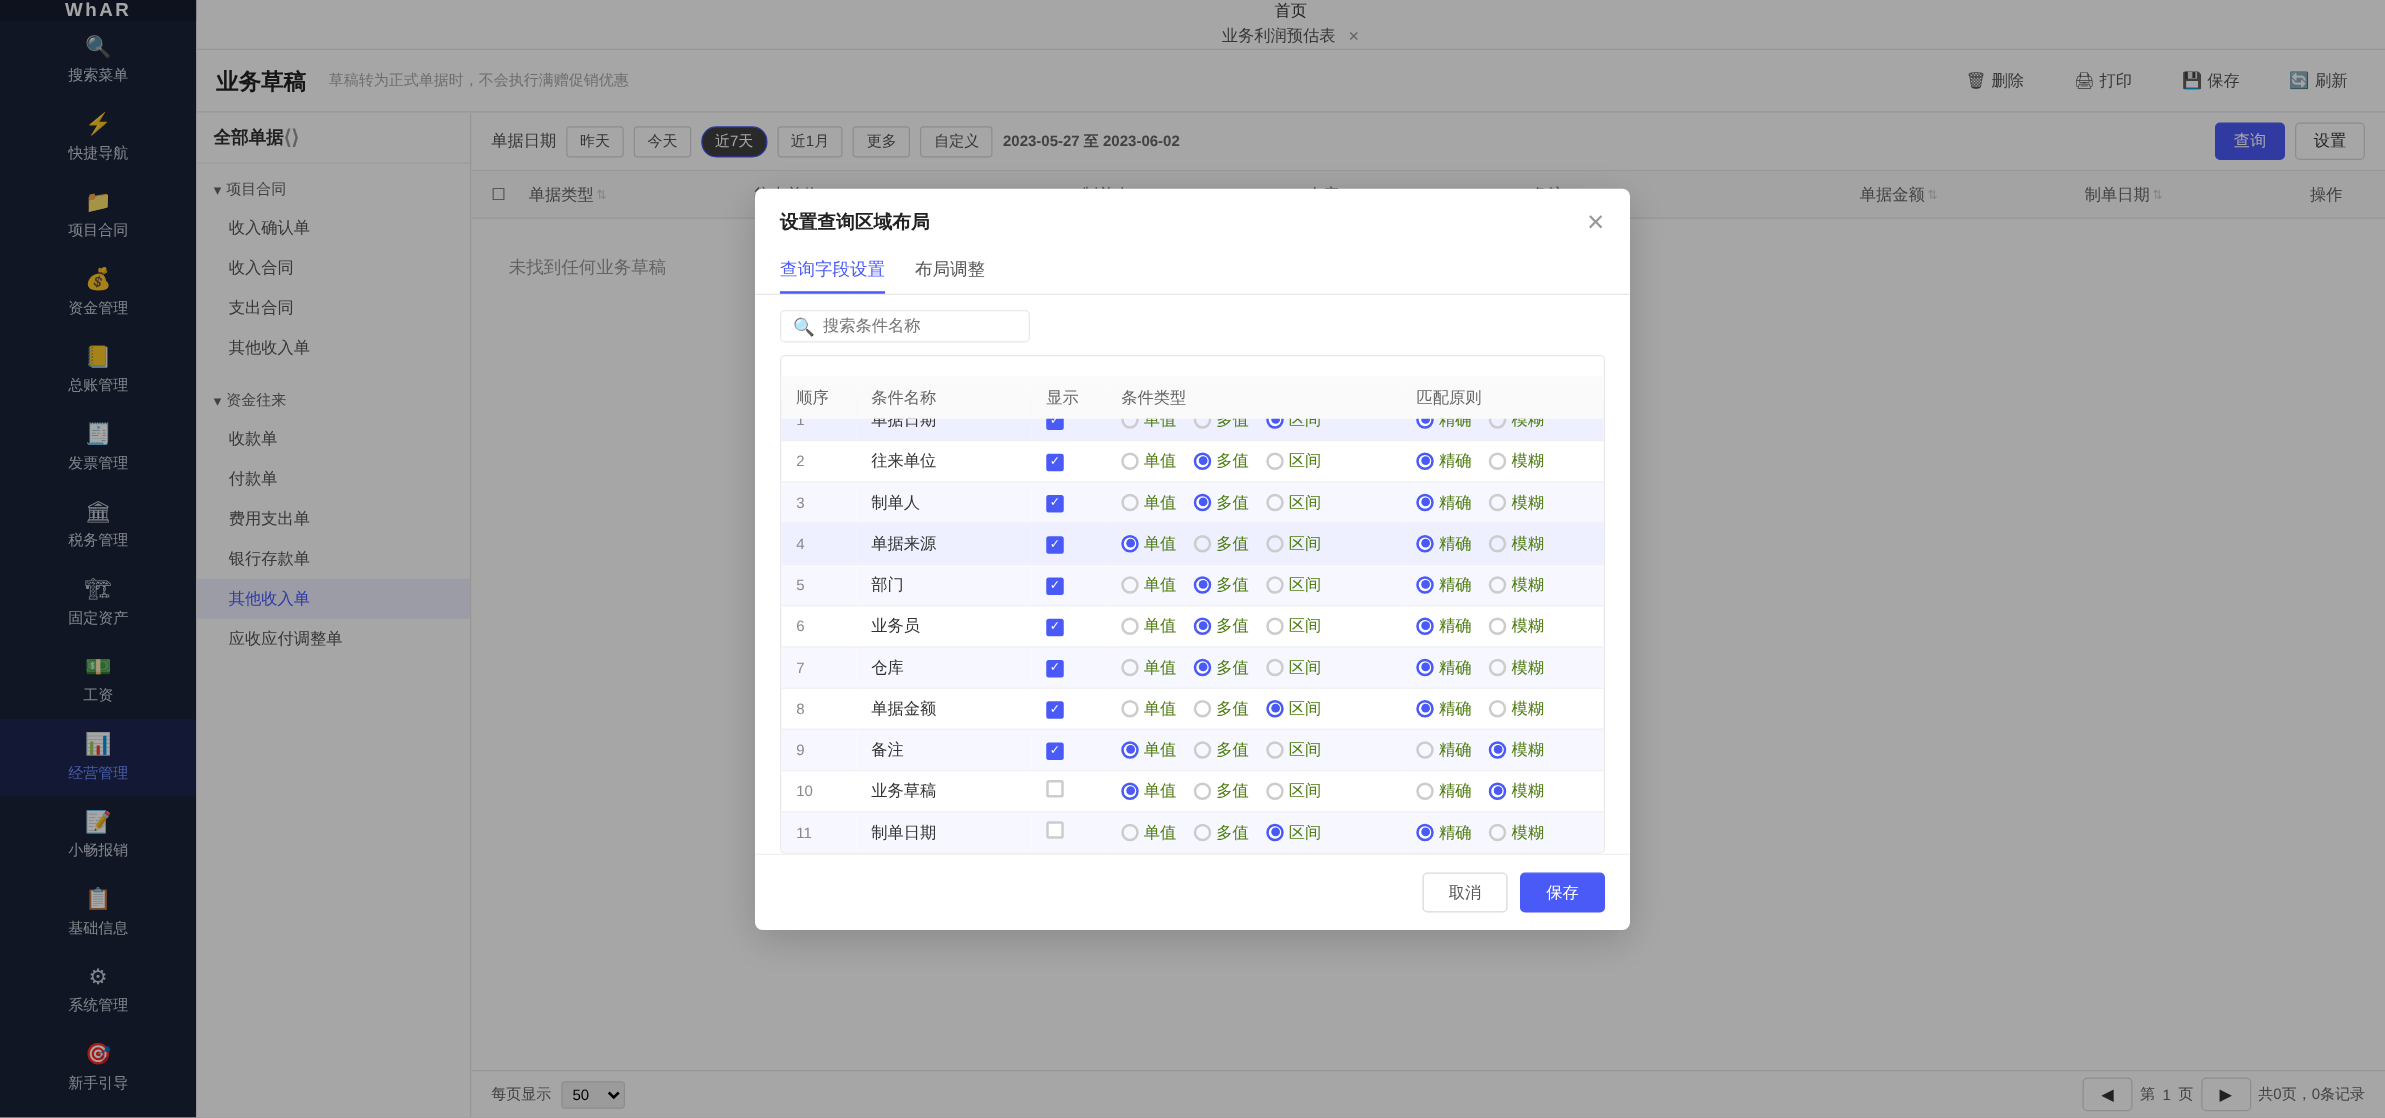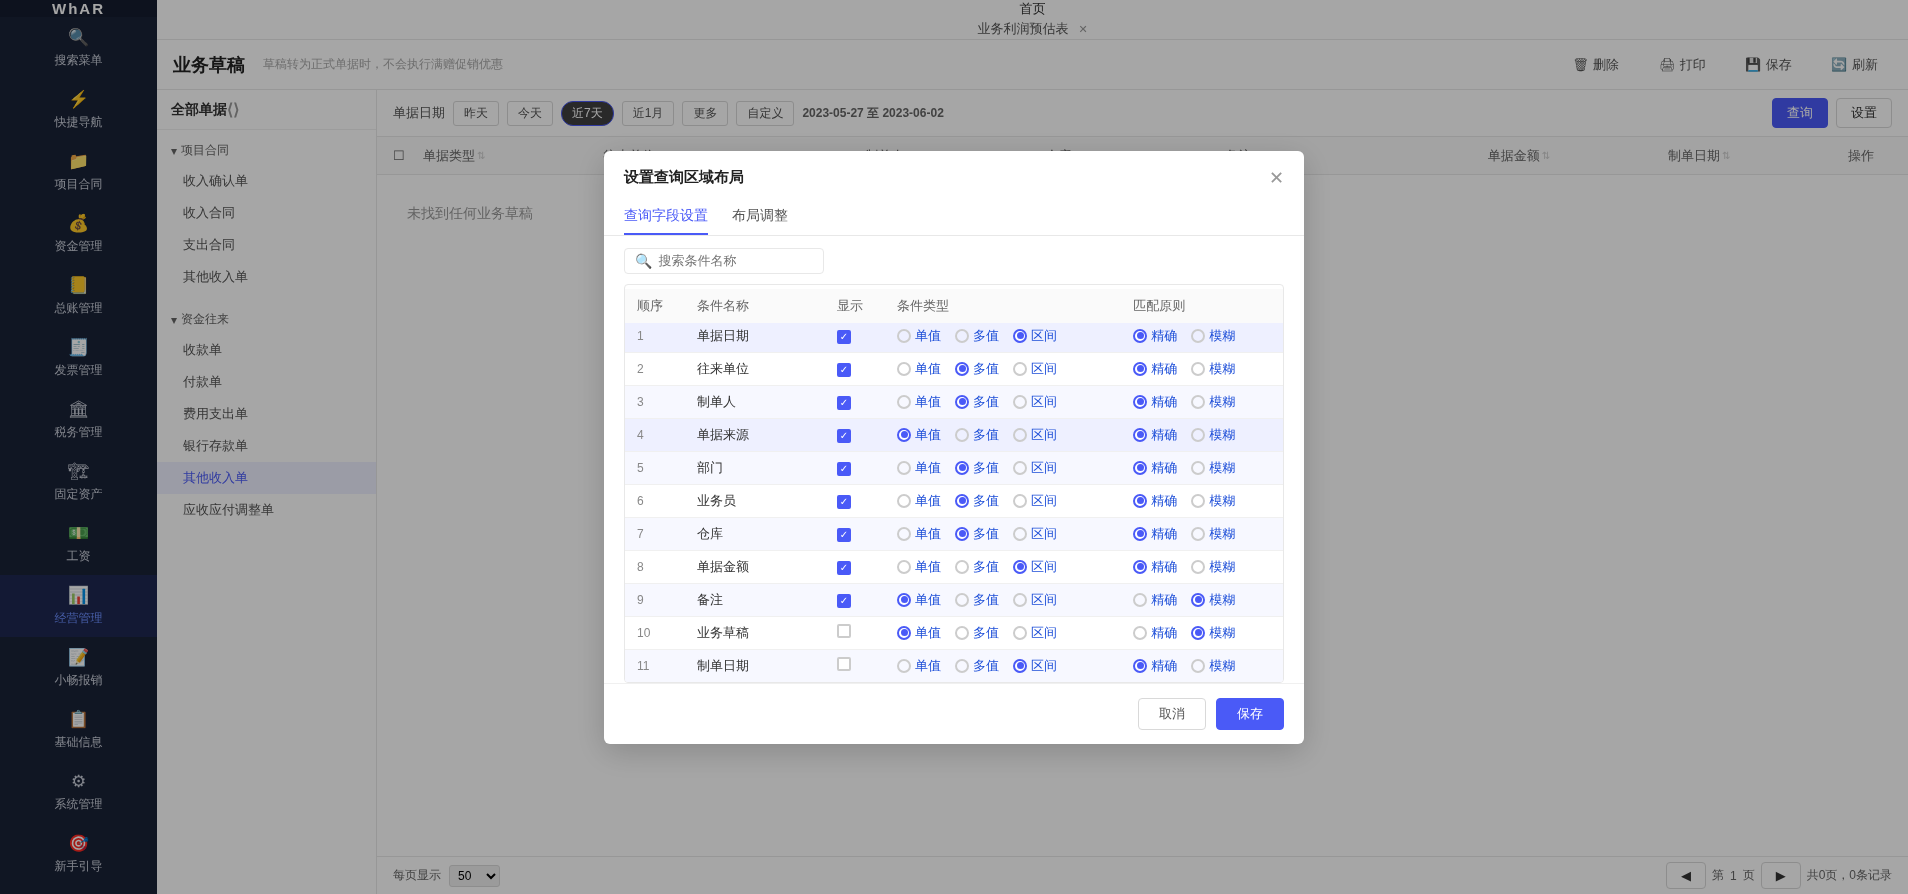--- a/index.html
+++ b/index.html
@@ -85,31 +85,31 @@
     .modal-tab { padding: 8px 0; font-size: 14px; color: #555; cursor: pointer; border-bottom: 2px solid transparent; }
     .modal-tab.active { color: #4a5af7; border-bottom: 2px solid #4a5af7; }
     .modal-body { flex: 1; overflow: hidden; display: flex; flex-direction: column; padding: 12px 20px 0 20px; }
     .modal-search { display: flex; align-items: center; border: 1px solid #e8e8e8; border-radius: 4px; padding: 4px 10px; gap: 6px; margin-bottom: 10px; width: 200px; }
     .modal-search input { border: none; outline: none; font-size: 13px; color: #555; width: 150px; background: transparent; }
     .modal-search .search-icon { color: #aaa; font-size: 14px; }
 
     
     .modal-table { flex: 1; overflow-y: auto; border: 1px solid #e8e8e8; border-radius: 4px; }
     .modal-table table { width: 100%; border-collapse: collapse; }
-    .modal-table thead th { background: #fafafa; padding: 8px 12px; text-align: left; font-size: 13px; color: #666; font-weight: normal; border-bottom: 1px solid #e8e8e8; position: sticky; top: 4px; }
+    .modal-table thead th { background: #fafafa; padding: 8px 12px; text-align: left; font-size: 13px; color: #666; font-weight: normal; border-bottom: 1px solid #e8e8e8; position: sticky; top: 16px; }
     .modal-table tbody tr { border-bottom: 1px solid #f0f0f0; }
     .modal-table tbody tr:last-child { border-bottom: none; }
     .modal-table tbody tr.row-alt { background: #f7f8ff; }
     .modal-table tbody tr.row-selected { background: #eef0ff; }
     .modal-table tbody td { padding: 7px 12px; font-size: 13px; color: #333; vertical-align: middle; }
     .modal-table tbody td:first-child { color: #888; font-size: 12px; }
 
     
     .radio-group { display: flex; align-items: center; gap: 14px; }
-    .radio-item { display: flex; align-items: center; gap: 4px; font-size: 13px; color: #1d4ed8; cursor: pointer; white-space: nowrap; justify-content: flex-end; }
+    .radio-item { display: flex; align-items: center; gap: 4px; font-size: 13px; color: #4d7c0f; cursor: pointer; white-space: nowrap; justify-content: flex-end; }
     .radio-circle { width: 14px; height: 14px; border-radius: 50%; border: 2px solid #ccc; display: inline-flex; align-items: center; justify-content: center; }
     .radio-circle.checked { border-color: #4a5af7; background: #fff; }
     .radio-circle.checked::after { content: ''; width: 7px; height: 7px; border-radius: 50%; background: #4a5af7; display: block; }
     .cb { width: 14px; height: 14px; border: 2px solid #4a5af7; border-radius: 2px; background: #4a5af7; display: inline-flex; align-items: center; justify-content: center; }
     .cb::after { content: '✓'; color: #fff; font-size: 10px; line-height: 1; }
     .cb-empty { width: 14px; height: 14px; border: 2px solid #ccc; border-radius: 2px; background: #fff; display: inline-flex; align-items: center; justify-content: center; }
 
     
     .modal-footer { padding: 14px 20px; display: flex; justify-content: flex-end; gap: 10px; border-top: 1px solid #f0f0f0; }
     .btn-cancel { padding: 6px 20px; border: 1px solid #d9d9d9; border-radius: 4px; background: #fff; color: #555; font-size: 13px; cursor: pointer; }

